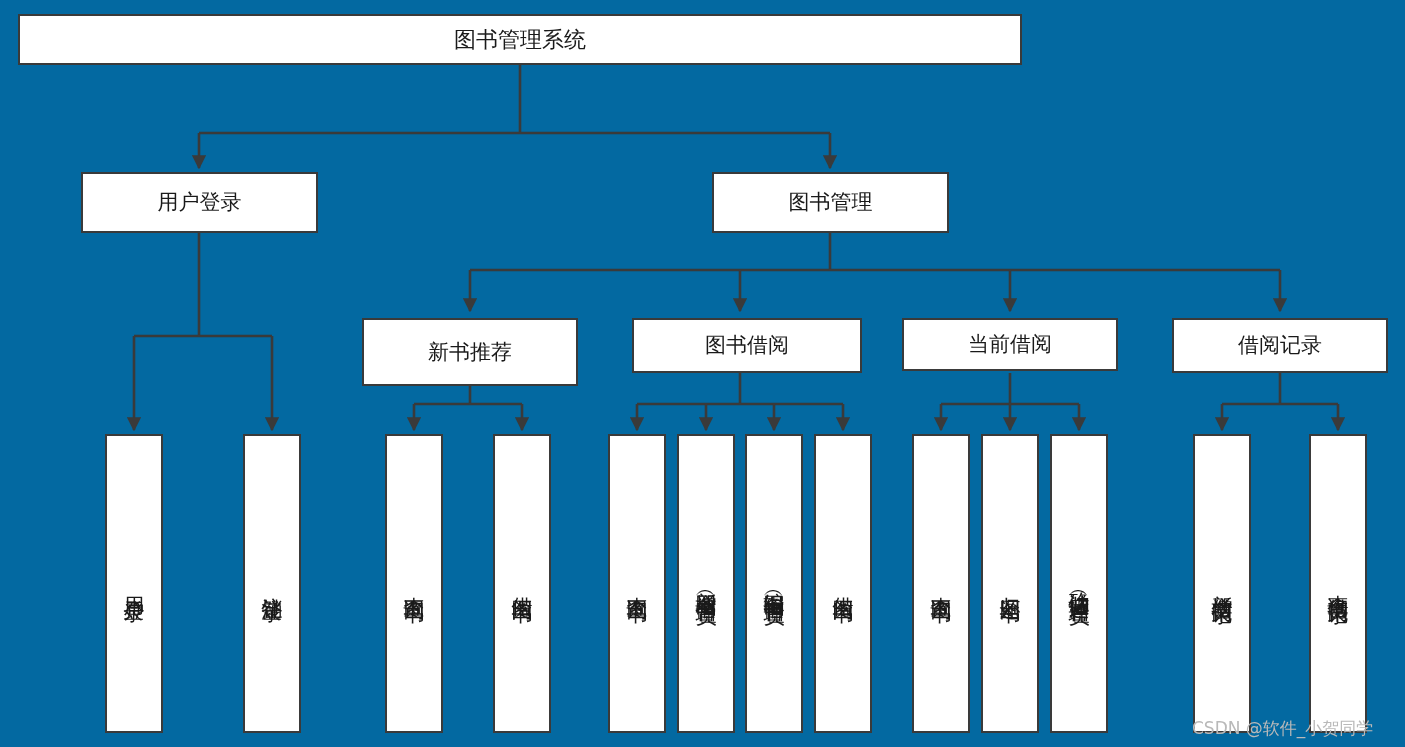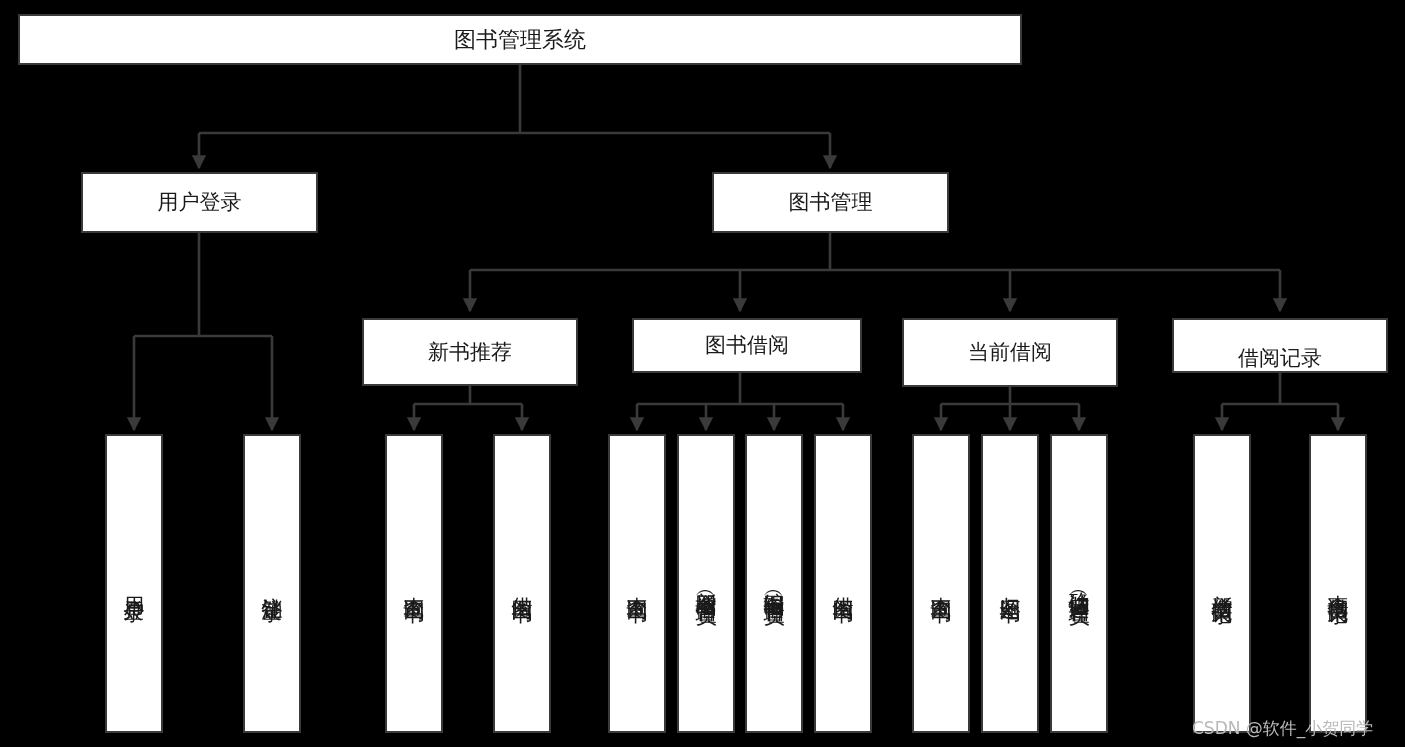--- a/index.html
+++ b/index.html
@@ -8,21 +8,21 @@
     padding: 0;
     background: #ffffff;
   }
   body {
     font-family: "DejaVu Sans", "Liberation Sans", sans-serif;
   }
   #diagram {
     position: relative;
     width: 1405px;
     height: 747px;
-    background: #000000;
+    background: #0369a1;
     overflow: hidden;
   }
   #edges {
     position: absolute;
     left: 0;
     top: 0;
     width: 1405px;
     height: 747px;
     pointer-events: none;
   }
@@ -140,24 +140,24 @@
   <div class="node horiz" style="left:712px; top:172px; width:237px; height:61px;align-items:center;">
     <span class="label">图书管理</span>
   </div>
 
   <div class="node horiz" style="left:362px; top:318px; width:216px; height:68px;">
     <span class="label">新书推荐</span>
   </div>
   <div class="node horiz" style="left:632px; top:318px; width:230px; height:55px;">
     <span class="label">图书借阅</span>
   </div>
-  <div class="node horiz" style="left:902px; top:318px; width:216px; height:69px;font-family:Liberation Serif, serif;">
+  <div class="node horiz" style="left:902px; top:318px; width:216px; height:53px;font-family:Liberation Serif, serif;">
     <span class="label">当前借阅</span>
   </div>
-  <div class="node horiz" style="left:1172px; top:318px; width:216px; height:55px;align-items:flex-end;">
+  <div class="node horiz" style="left:1172px; top:318px; width:216px; height:55px;">
     <span class="label">借阅记录</span>
   </div>
 
   <div class="node vert" style="left:105px; top:434px; width:58px; height:299px;">
     <span class="label">用户登录</span>
   </div>
   <div class="node vert" style="left:243px; top:434px; width:58px; height:299px;">
     <span class="label">注销登录</span>
   </div>
 

